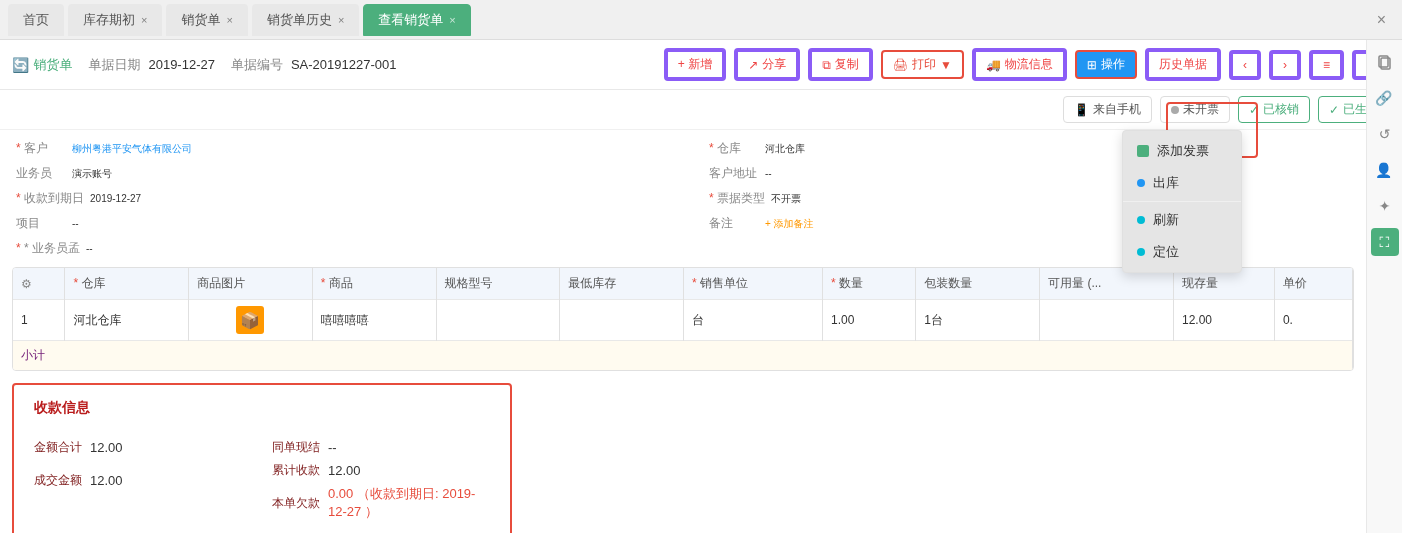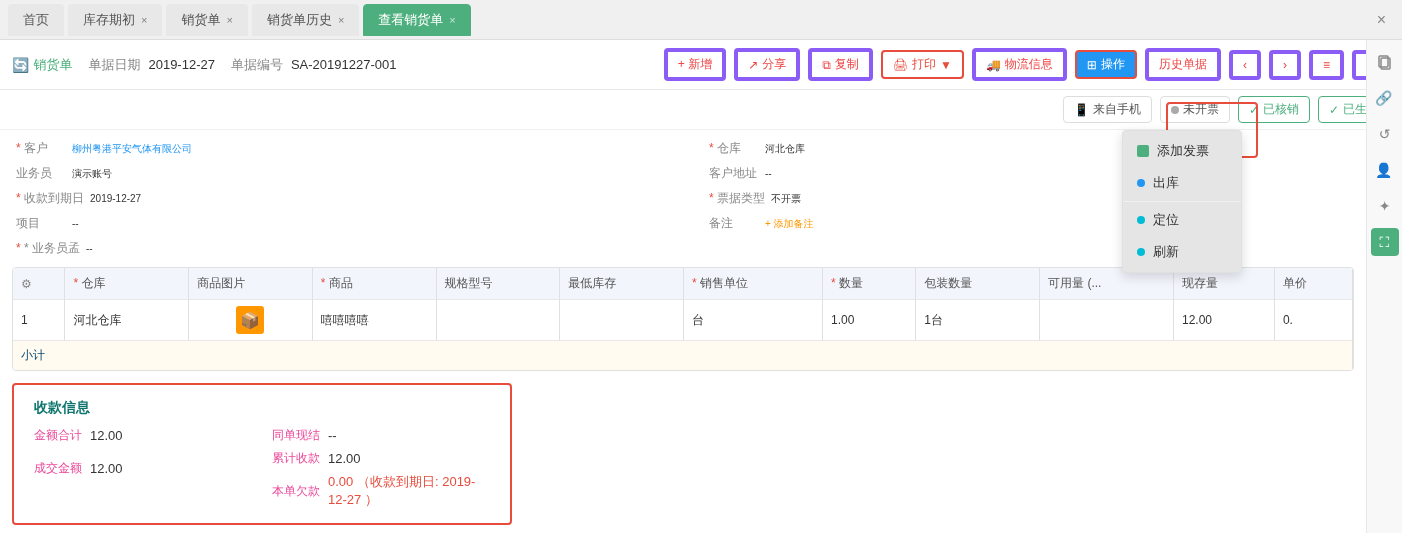--- a/index.html
+++ b/index.html
@@ -72,32 +72,32 @@
     .data-table th {
       padding: 7px 8px; text-align: left; border-right: 1px solid #e0e0e0;
       font-weight: normal; color: #555; white-space: nowrap;
     }
     .data-table th.required::before { content: '* '; color: #e74c3c; }
     .data-table td {
       padding: 6px 8px; border-right: 1px solid #e0e0e0; border-top: 1px solid #e8e8e8;
       white-space: nowrap;
     }
     .data-table tr:nth-child(2) td { background: #fffbf0; }
-    .data-table .subtotal-row td { background: #f9f9f9; color: #0c4a6e; font-size: 12px; margin-top: 40px; }
+    .data-table .subtotal-row td { background: #f9f9f9; color: #701a75; font-size: 12px; margin-top: 40px; }
     .settings-icon { color: #888; }
 
     
     .payment-box {
       margin: 12px; border: 2px solid #e74c3c; border-radius: 4px; padding: 14px 20px;
       background: #fff; max-width: 500px;
     }
-    .payment-title { font-size: 14px; font-weight: bold; margin-bottom: 10px; color: #0f766e; }
+    .payment-title { font-size: 14px; font-weight: bold; margin-bottom: 22px; color: #b91c1c; }
     .payment-grid { display: grid; grid-template-columns: 1fr 1fr; gap: 6px 20px; }
     .payment-row { display: flex; align-items: center; gap: 8px; }
-    .payment-label { color: #ec4899; font-size: 12px; white-space: nowrap; }
+    .payment-label { color: #7f1d1d; font-size: 12px; white-space: nowrap; }
     .payment-value { color: #333; font-size: 13px; }
     .payment-value.red { color: #e74c3c; }
 
     
     .dropdown-menu {
       position: absolute; top: 90px; right: 160px; background: #e5e5e5;
       border: 1px solid #e0e0e0; border-radius: 4px; box-shadow: 0 4px 12px rgba(0,0,0,0.15);
       z-index: 100; min-width: 120px; padding: 4px 0;
     }
     .dropdown-item {
@@ -346,25 +346,25 @@
         <span style="display:inline-block;width:12px;height:12px;background:#4caf7d;border-radius:2px;"></span>
         <span>添加发票</span>
       </div>
       <div class="dropdown-item">
         <span style="display:inline-block;width:8px;height:8px;border-radius:50%;background:#2196f3;"></span>
         <span>出库</span>
       </div>
       <div class="dropdown-divider"></div>
       <div class="dropdown-item">
         <span style="display:inline-block;width:8px;height:8px;border-radius:50%;background:#00bcd4;"></span>
-        <span>定位</span>
+        <span>刷新</span>
       </div>
       <div class="dropdown-item">
         <span style="display:inline-block;width:8px;height:8px;border-radius:50%;background:#00bcd4;"></span>
-        <span>刷新</span>
+        <span>定位</span>
       </div>
     </div>
 
     <div class="highlight-box" style="top: 62px; right: 144px; width: 92px; height: 56px;"></div>
 
     <div class="right-sidebar">
       <div class="sidebar-icon">
         <svg width="16" height="16" viewBox="0 0 16 16" fill="none" xmlns="http://www.w3.org/2000/svg">
           <rect x="4" y="4" width="9" height="11" rx="1" stroke="#888" stroke-width="1.5" fill="none"></rect>
           <rect x="2" y="2" width="9" height="11" rx="1" stroke="#888" stroke-width="1.5" fill="none"></rect>

